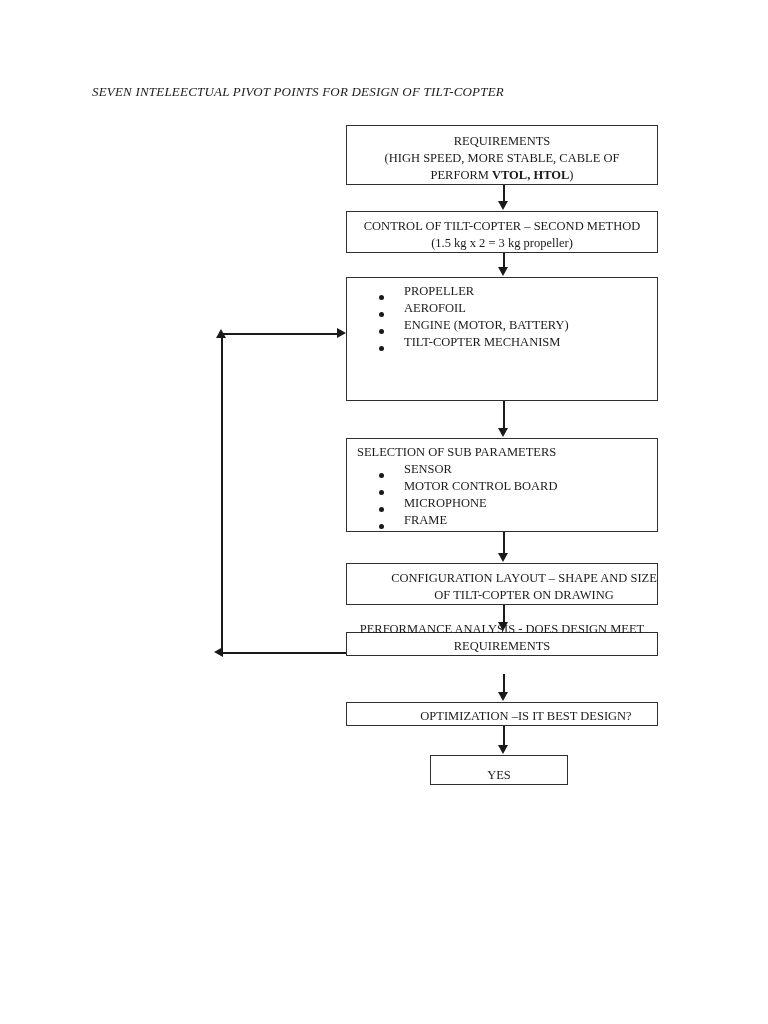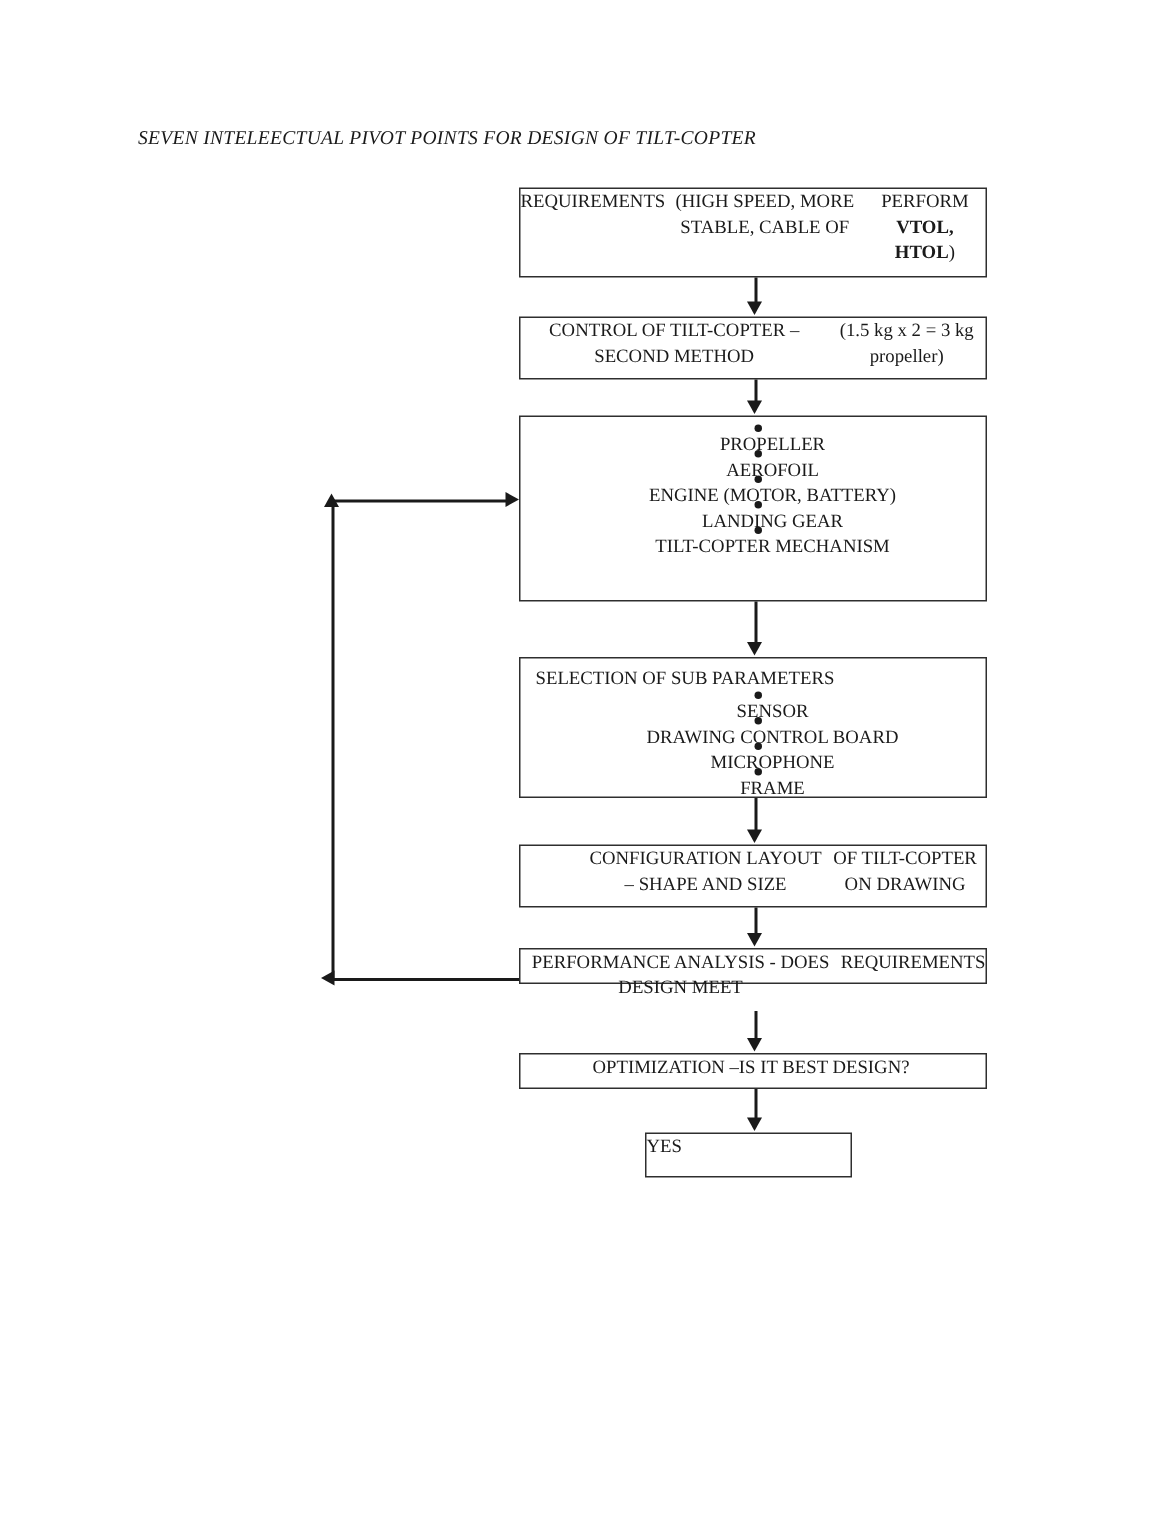--- a/index.html
+++ b/index.html
@@ -31,31 +31,30 @@
     width: 312px;
     box-sizing: border-box;
     border: 1.5px solid #2e2e2e;
     background: #ffffff;
     font-size: 12.5px;
     line-height: 17px;
   }
   .fbox.centered {
     text-align: center;
     display: flex;
-    flex-direction: row;
-    justify-content: flex-start;
+    flex-direction: column;
+    justify-content: flex-end;
   }
   .fbox .bold { font-weight: bold; }
   .fbox.listbox { padding: 5px 6px 0 10px; }
   .bullet-row {
     display: flex;
-    align-items: center;
+    align-items: flex-end;
     padding-left: 22px;
     height: 17px;
-    flex-direction: column;
   }
   .bullet-dot {
     width: 5px;
     height: 5px;
     border-radius: 50%;
     background: #1a1a1a;
     margin-right: 20px;
     flex: 0 0 auto;
   }
   
@@ -130,40 +129,36 @@
     <div class="bullet-row">
         <span class="bullet-dot"></span>
         <span>AEROFOIL</span>
       </div>
     <div class="bullet-row">
         <span class="bullet-dot"></span>
         <span>ENGINE (MOTOR, BATTERY)</span>
       </div>
     <div class="bullet-row">
         <span class="bullet-dot"></span>
-        <span>LANDING GEAR</span>
-      </div>
-    <div class="bullet-row">
-        <span class="bullet-dot"></span>
         <span>TILT-COPTER MECHANISM</span>
       </div>
   </div>
 
   <div class="vline" style="left:503px; top:401px; height:28px;"></div>
   <div class="ah-down" style="left:498px; top:428px;"></div>
 
   <div class="fbox listbox" style="top:438px; height:94px;">
     <div>SELECTION OF SUB PARAMETERS</div>
     <div class="bullet-row">
         <span class="bullet-dot"></span>
         <span>SENSOR</span>
       </div>
     <div class="bullet-row">
         <span class="bullet-dot"></span>
-        <span>DRAWING CONTROL BOARD</span>
+        <span>MOTOR CONTROL BOARD</span>
       </div>
     <div class="bullet-row">
         <span class="bullet-dot"></span>
         <span>MICROPHONE</span>
       </div>
     <div class="bullet-row">
         <span class="bullet-dot"></span>
         <span>FRAME</span>
       </div>
   </div>

